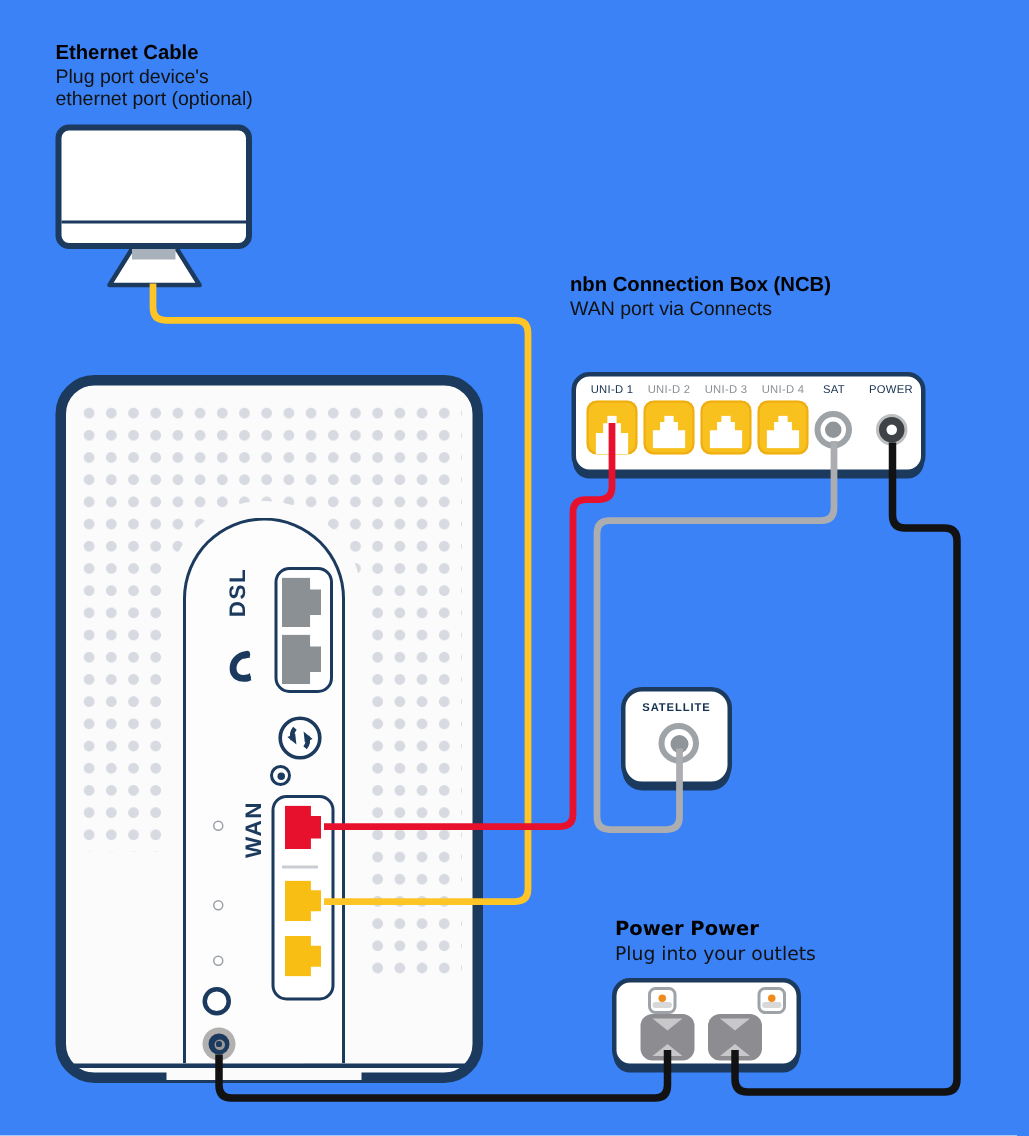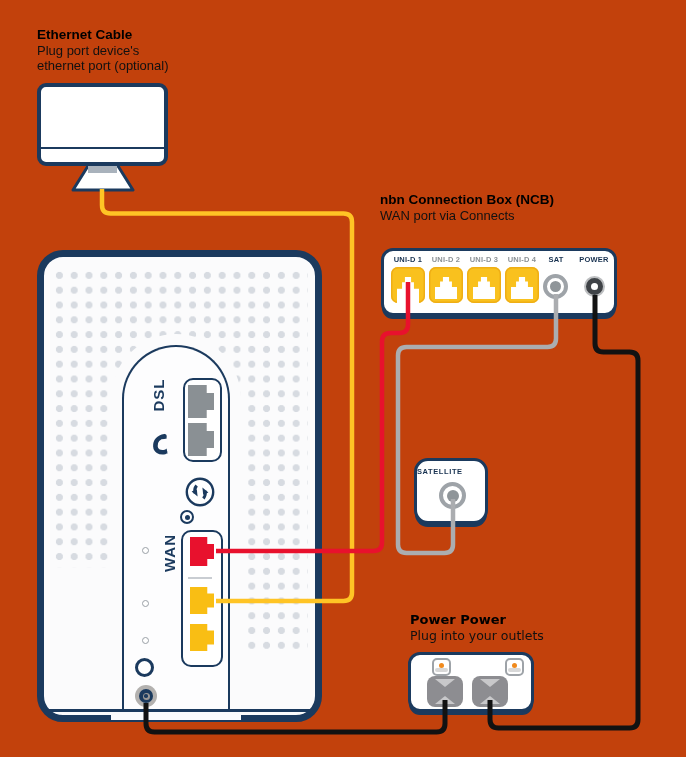--- a/index.html
+++ b/index.html
@@ -1,16 +1,16 @@
 <!DOCTYPE html>
 <html><head>
 <meta charset="utf-8">
 <style>
   html,body{margin:0;padding:0;background:#ffffff;}
-  .stage{position:relative;width:686px;height:757px;background:#c2410c;overflow:hidden;
+  .stage{position:relative;width:686px;height:757px;background:#3b82f6;overflow:hidden;
          font-family:"Liberation Sans",sans-serif;color:#111;}
   .abs{position:absolute;}
   
   .note{position:absolute;line-height:15.5px;font-size:13px;}
   .note .t{font-weight:bold;font-size:13.5px;color:#000;}
   .note.alt{font-family:"DejaVu Sans","Liberation Sans",sans-serif;font-size:12.5px;}
   .note.alt .t{font-size:13px;}
   
   .screen{position:absolute;left:37px;top:83px;width:131px;height:83px;box-sizing:border-box;
           border:4px solid #1B3A5E;border-radius:9px;background:#fff;}
@@ -31,34 +31,34 @@
           font-size:15px;font-weight:bold;letter-spacing:1px;color:#1B3A5E;
           transform:rotate(-90deg);}
   .panel{position:absolute;box-sizing:border-box;border:2.5px solid #1B3A5E;border-radius:10px;background:#fff;}
   .jackR{position:absolute;clip-path:polygon(0 0,72% 0,72% 24%,100% 24%,100% 76%,72% 76%,72% 100%,0 100%);}
   .led{position:absolute;width:7px;height:7px;box-sizing:border-box;border:1.5px solid #9AA0A6;border-radius:50%;background:#fff;}
   .bigcircle{position:absolute;left:91px;top:401px;width:13px;height:13px;border:3.5px solid #1B3A5E;border-radius:50%;background:#fff;}
   .cc{border-radius:50%;display:flex;align-items:center;justify-content:center;}
   
   .ncb{position:absolute;left:381px;top:248px;width:236px;height:68px;box-sizing:border-box;
        border:3px solid #1B3A5E;border-radius:12px;background:#fff;box-shadow:0 4px 0 -1px #1B3A5E;}
-  .plabel{position:absolute;top:4px;font-size:7.5px;font-weight:bold;letter-spacing:.2px;
+  .plabel{position:absolute;top:4px;font-size:7.5px;font-weight:normal;letter-spacing:.2px;
           text-align:center;color:#16304F;}
   .plabel.dim{color:#8A9094;}
   .yport{position:absolute;top:16px;width:34px;height:36px;background:#F9C11E;border-radius:7px;
          box-shadow:inset 0 0 0 1.5px #EFAE15;}
   .cutout{position:absolute;left:6px;width:22px;background:#fff;
           clip-path:polygon(0 45%,23% 45%,23% 20%,36% 20%,36% 0,64% 0,64% 20%,77% 20%,77% 45%,100% 45%,100% 100%,0 100%);}
   .ringconn{position:absolute;box-sizing:border-box;border-radius:50%;background:#fff;border:4px solid #9EA3A8;
             display:flex;align-items:center;justify-content:center;}
   .ringdot{border-radius:50%;background:#8F9599;}
   
   .satbox{position:absolute;left:414px;top:458px;width:74px;height:66px;box-sizing:border-box;
           border:3px solid #1B3A5E;border-radius:14px;background:#fff;box-shadow:0 4px 0 -1px #1B3A5E;}
-  .satlabel{position:absolute;left:0;right:0;top:6px;text-align:left;font-size:7.5px;
+  .satlabel{position:absolute;left:0;right:0;top:6px;text-align:center;font-size:7.5px;
             font-weight:bold;letter-spacing:.6px;color:#16304F;}
   
   .pwrbox{position:absolute;left:408px;top:652px;width:126px;height:60px;box-sizing:border-box;
           border:3px solid #1B3A5E;border-radius:12px;background:#fff;box-shadow:0 4px 0 -1px #1B3A5E;}
   .switch{position:absolute;top:3px;width:19px;height:18px;box-sizing:border-box;border:2px solid #9EA3A8;
           border-radius:5px;background:#fff;}
   .switch .dot{position:absolute;left:50%;top:2.5px;width:5px;height:5px;margin-left:-2.5px;border-radius:50%;background:#F08A1D;}
   .switch .rocker{position:absolute;left:50%;bottom:2px;width:13px;height:4.5px;margin-left:-6.5px;border-radius:2px;background:#D8D8D8;}
   .socket{position:absolute;top:21px;width:36px;height:31px;background:#8D8D91;border-radius:8px;}
   .tri{position:absolute;left:50%;width:0;height:0;border-left:10.5px solid rgba(0,0,0,0);border-right:10.5px solid rgba(0,0,0,0);margin-left:-10.5px;}
@@ -71,21 +71,21 @@
 <body>
 
 <div class="stage">
 
   <div class="note" style="left:37px;top:27px;">
     <div class="t">Ethernet Cable</div>
     <div>Plug port device's</div>
     <div>ethernet port (optional)</div>
   </div>
 
-  <div class="note" style="left:380px;top:192px;">
+  <div class="note" style="left:380px;top:182px;">
     <div class="t">nbn Connection Box (NCB)</div>
     <div>WAN port via Connects</div>
   </div>
 
 
   <div class="note alt" style="left:410px;top:612px;">
     <div class="t">Power Power</div>
     <div>Plug into your outlets</div>
   </div>
 

